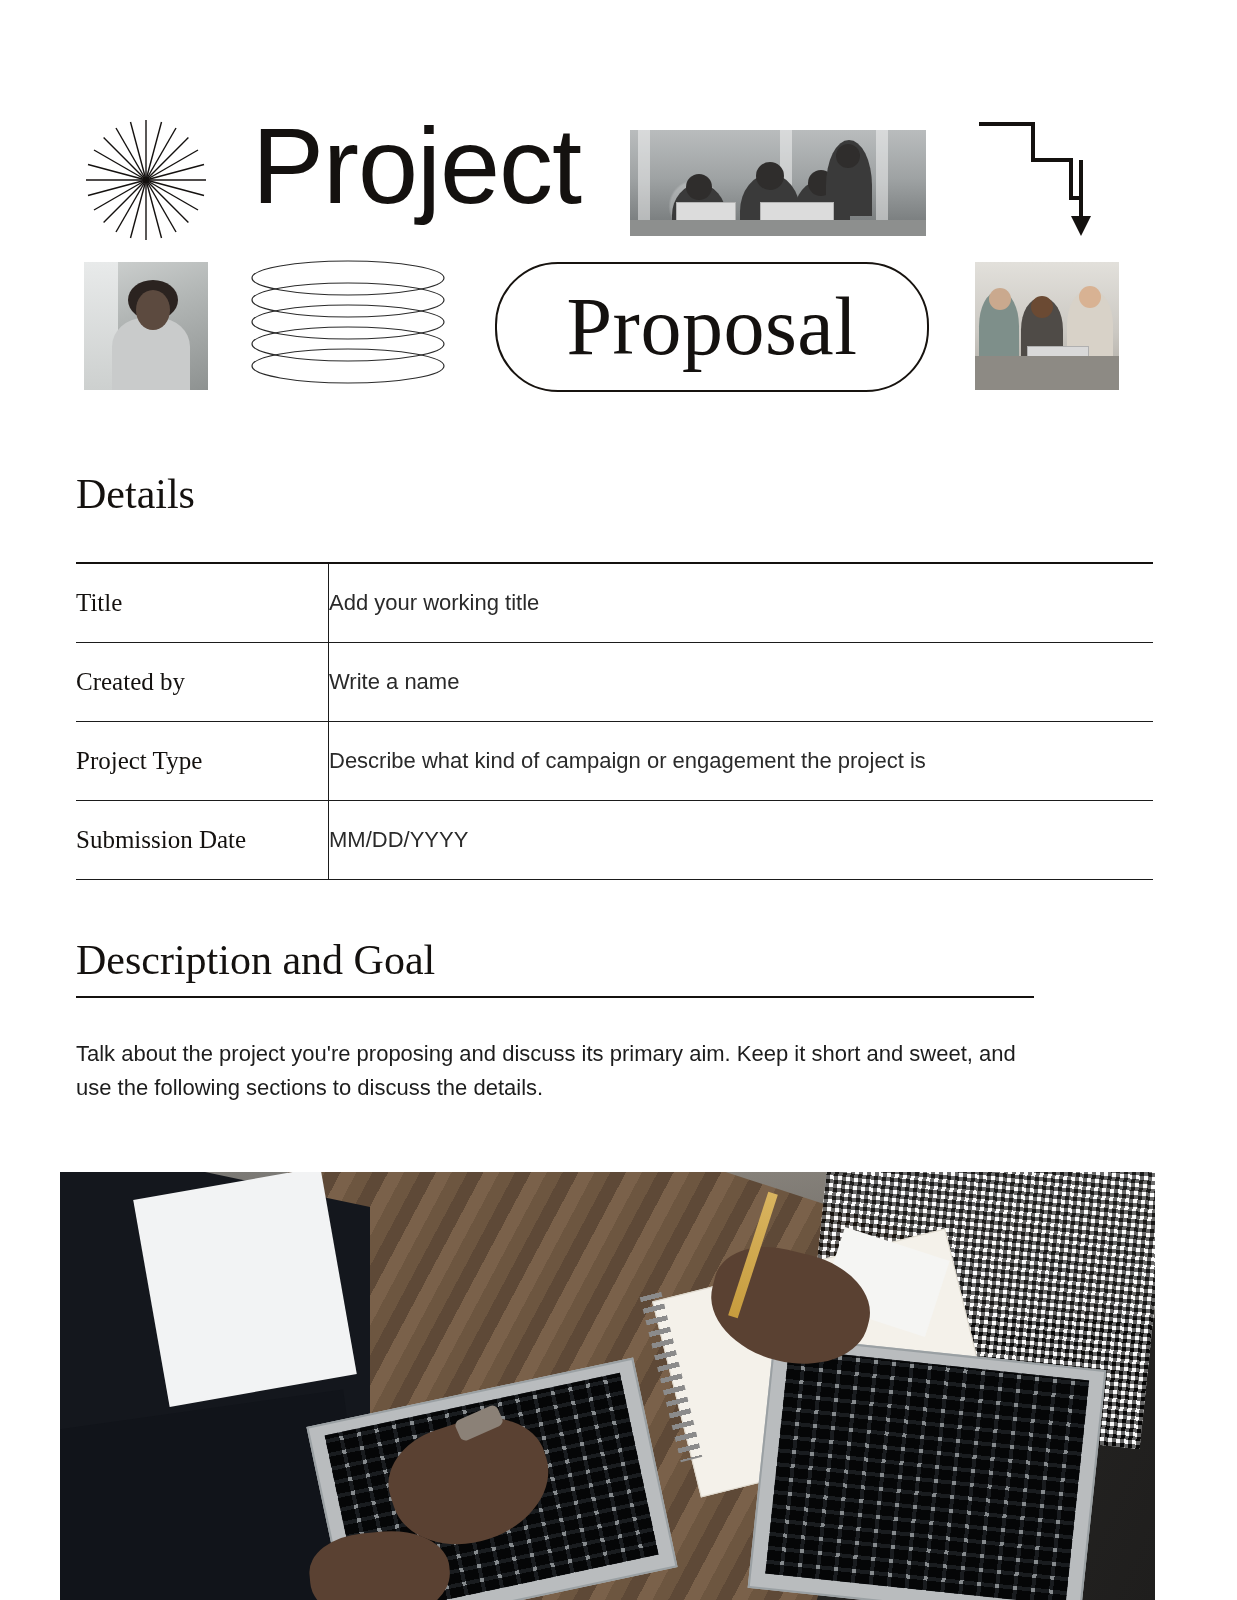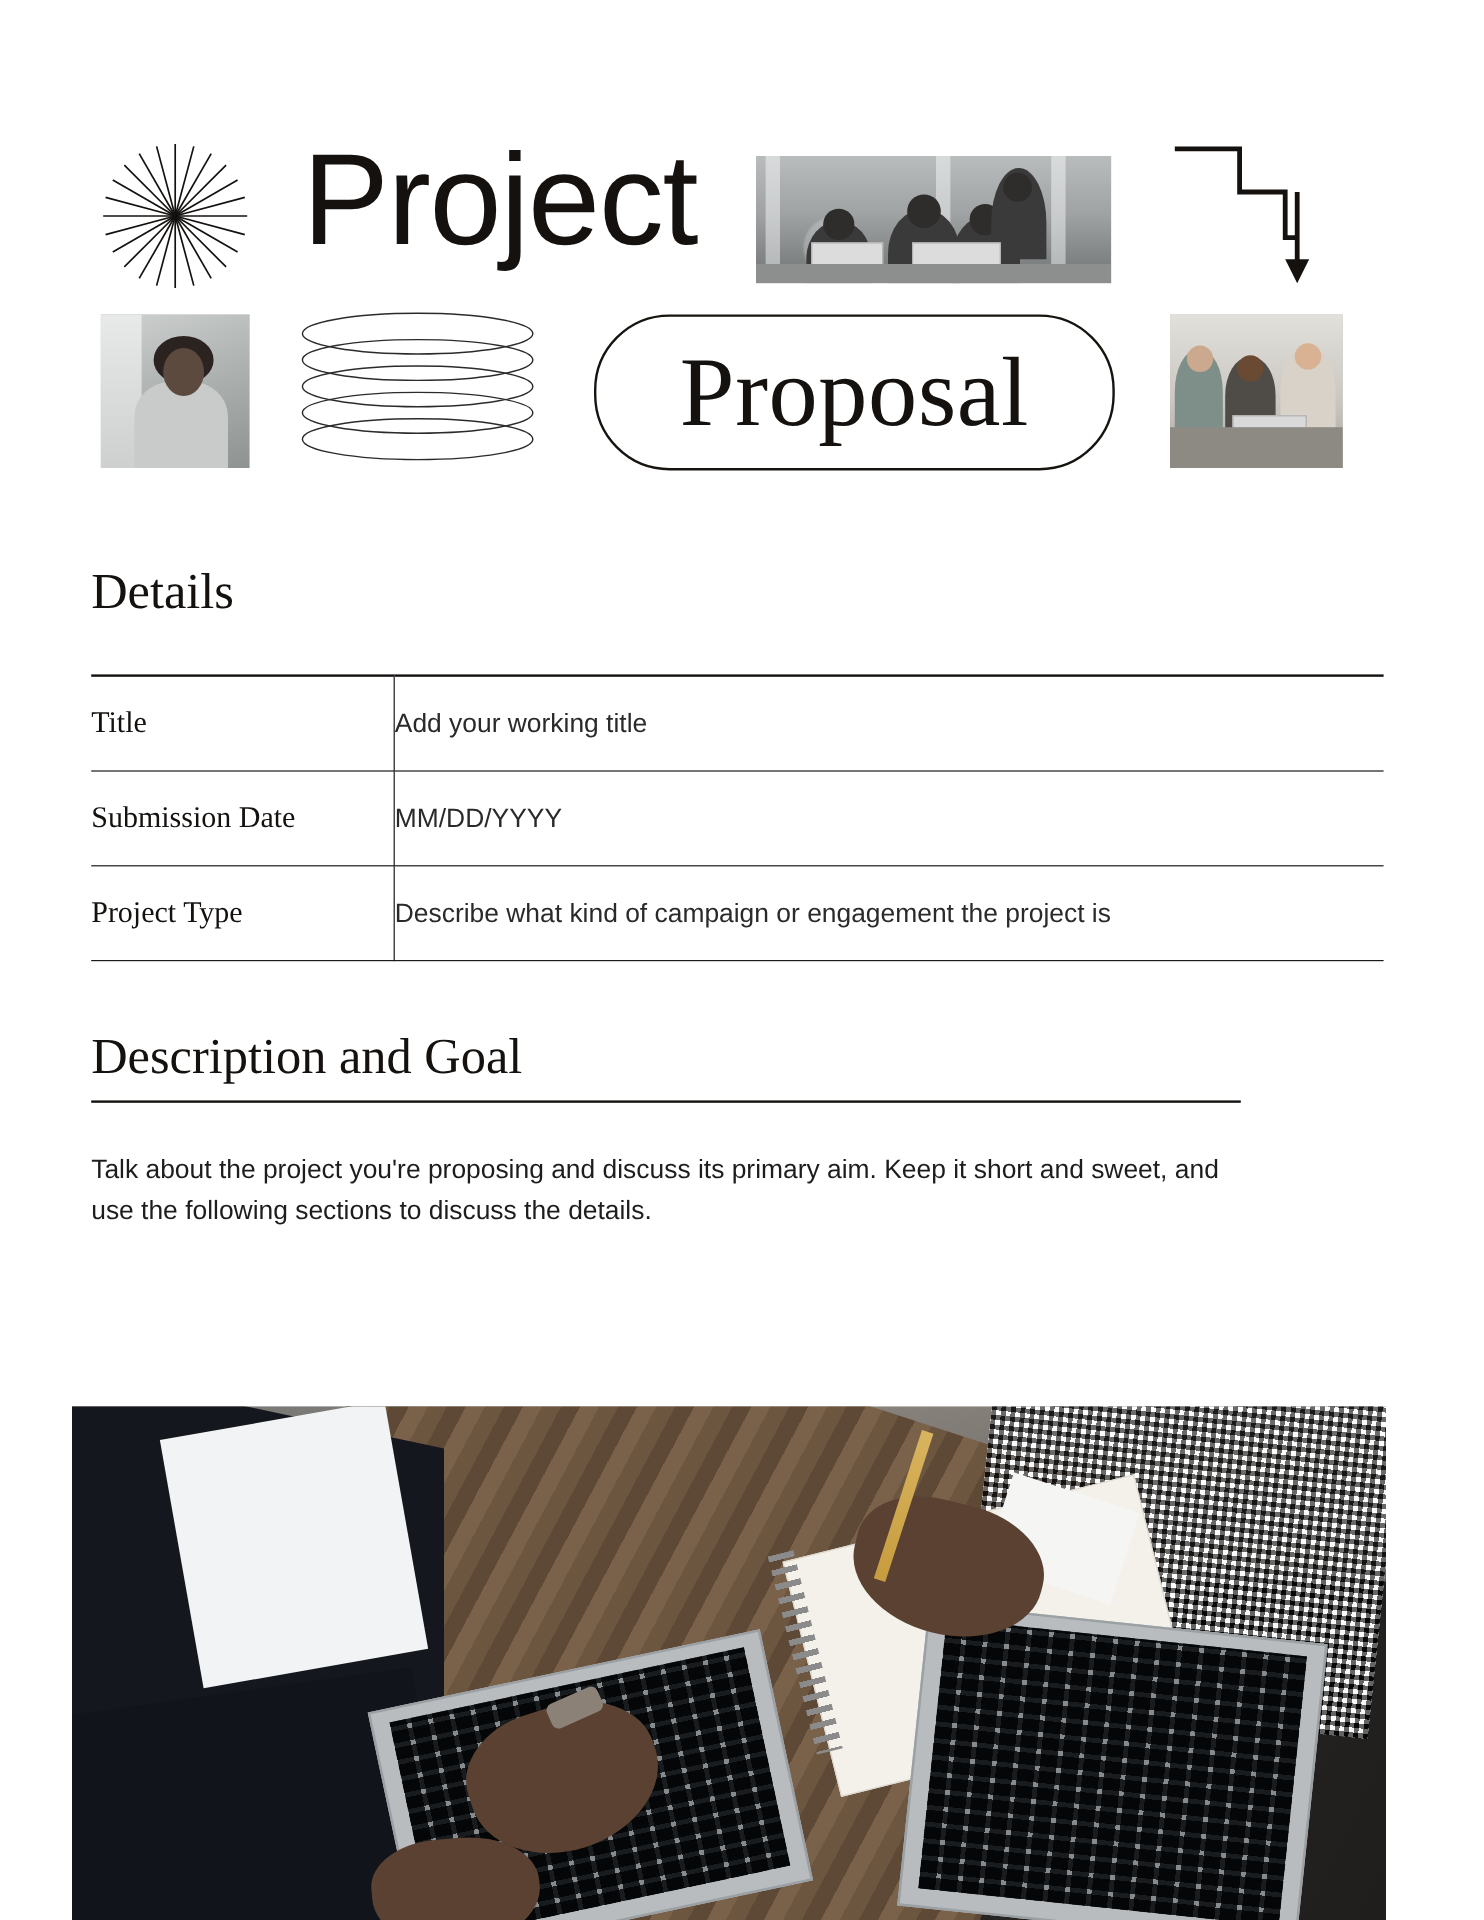--- a/index.html
+++ b/index.html
@@ -564,26 +564,30 @@
   <h2 class="section-heading">Details</h2>
 
   <div class="details-block">
     <table class="details">
       <tbody>
           <tr>
         <td class="label">Title</td>
         <td class="value">Add your working title</td>
       </tr>
       <tr>
-        <td class="label">Submission Date</td>
-        <td class="value">MM/DD/YYYY</td>
+        <td class="label">Created by</td>
+        <td class="value">Write a name</td>
       </tr>
       <tr>
         <td class="label">Project Type</td>
         <td class="value">Describe what kind of campaign or engagement the project is</td>
+      </tr>
+      <tr>
+        <td class="label">Submission Date</td>
+        <td class="value">MM/DD/YYYY</td>
       </tr>
     </tbody>
       </table>
   </div>
 
   <h2 class="desc-heading">Description and Goal</h2>
   <div class="desc-rule"></div>
   <p class="desc-text">Talk about the project you're proposing and discuss its primary aim. Keep it short and sweet, and use the following sections to discuss the details.</p>
 </div>
 

